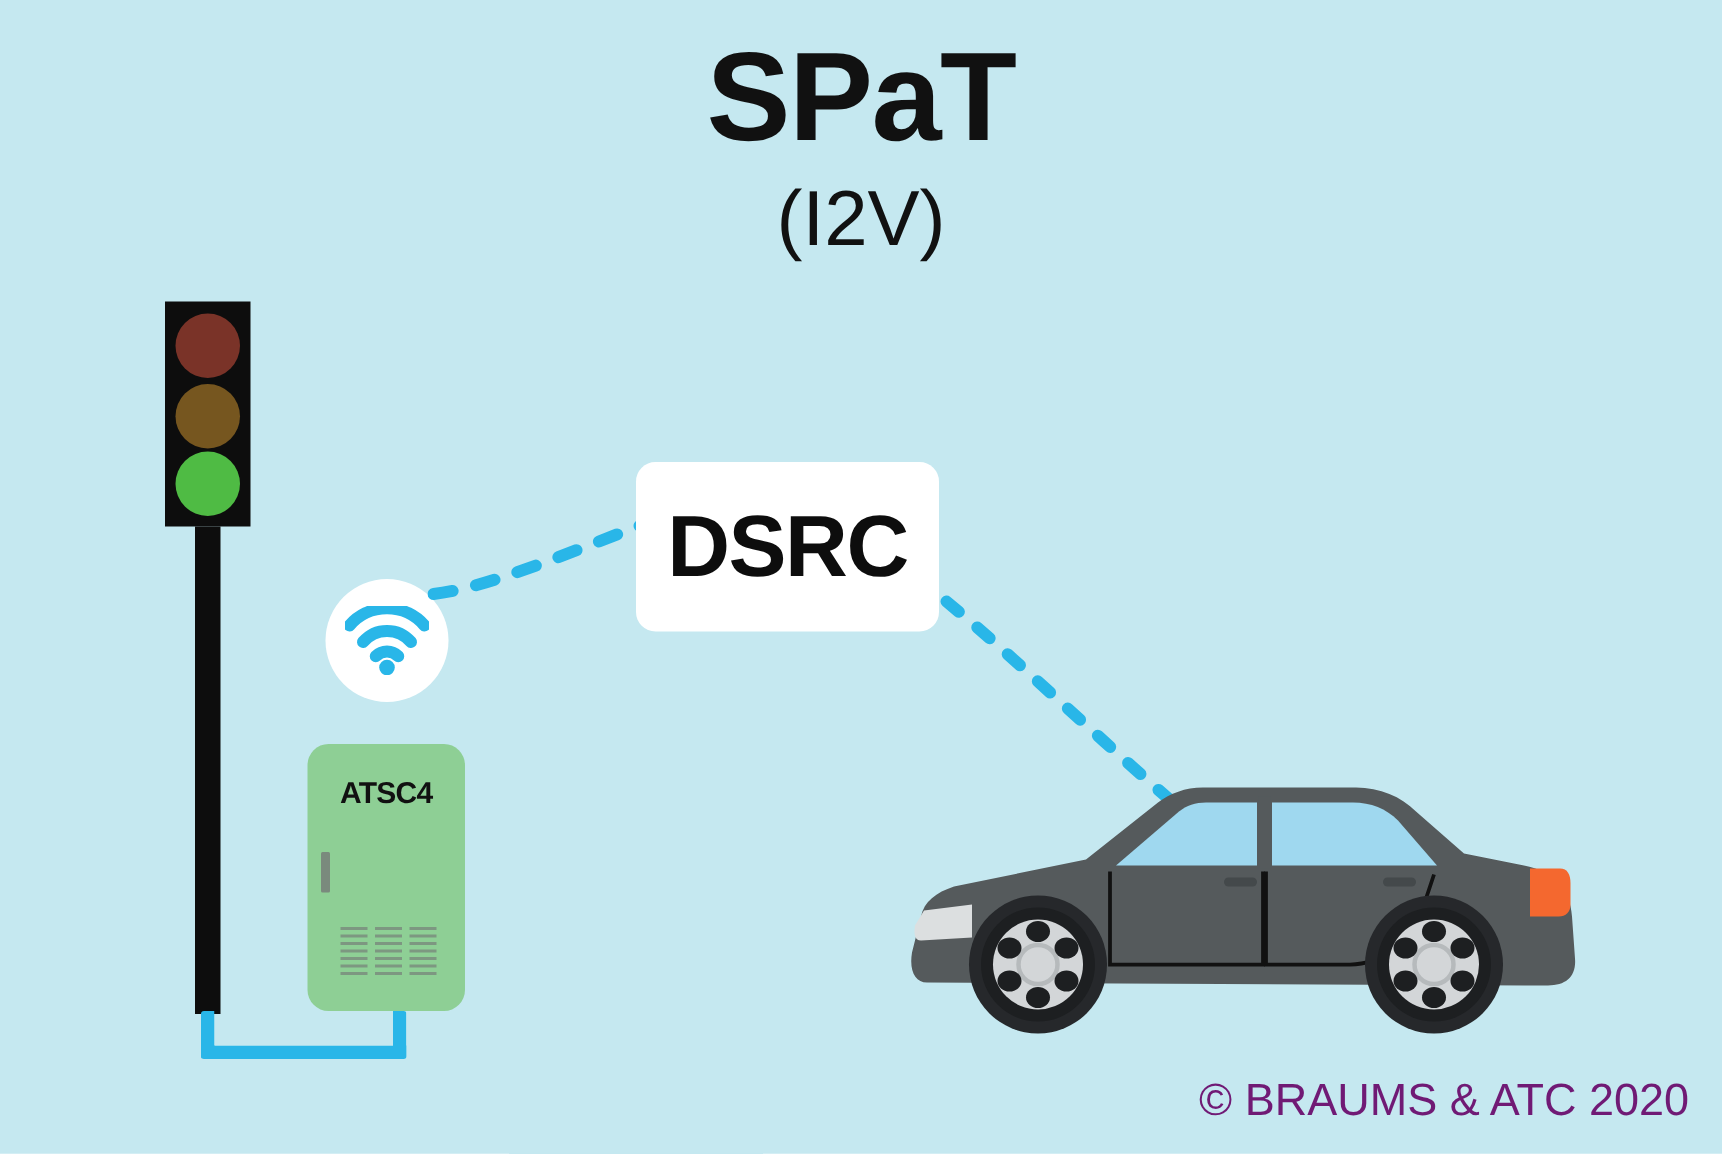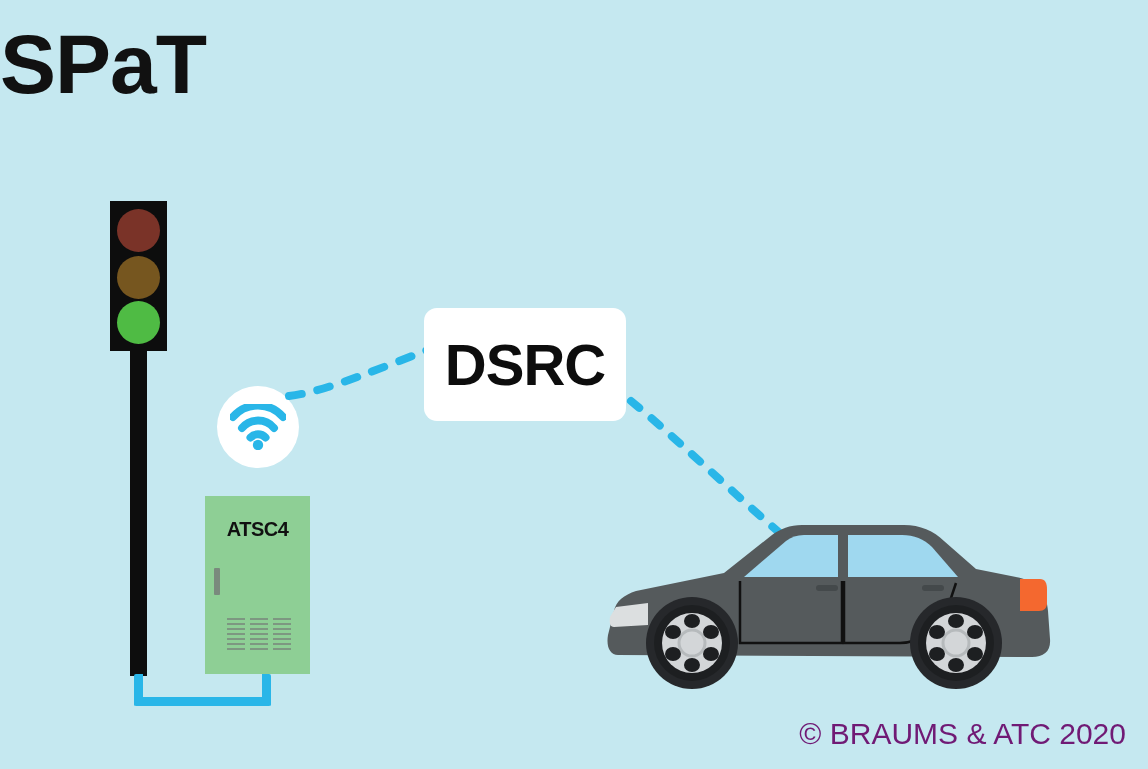--- a/index.html
+++ b/index.html
@@ -19,20 +19,21 @@
     background: #c5e8f0;
     overflow: hidden;
   }
 
   
   #title-block {
     position: absolute;
     left: 0;
     top: 22px;
     width: 1148px;
+    text-align: center;
     pointer-events: none;
   }
   #page-title {
     font-size: 84px;
     font-weight: bold;
     color: #111111;
     letter-spacing: -1px;
     line-height: 1.0;
     font-family: "Liberation Sans", sans-serif;
   }
@@ -95,20 +96,21 @@
   }
 
   
   #controller-cabinet {
     position: absolute;
     left: 205px;
     top: 496px;
     width: 105px;
     height: 178px;
     background: #8ecf95;
+    border-radius: 14px;
   }
   #cabinet-label {
     position: absolute;
     left: 0;
     top: 22px;
     width: 105px;
     text-align: center;
     font-size: 20px;
     font-weight: bold;
     color: #111111;
@@ -206,20 +208,21 @@
     letter-spacing: 0px;
   }
 </style>
 </head>
 <body>
 
 <div id="stage">
 
   <div id="title-block">
     <div id="page-title">SPaT</div>
+    <div id="page-subtitle">(I2V)</div>
   </div>
 
   <div id="traffic-signal">
     <div id="signal-housing">
       <div class="signal-lamp" id="lamp-red"></div>
       <div class="signal-lamp" id="lamp-amber"></div>
       <div class="signal-lamp" id="lamp-green"></div>
     </div>
     <div id="signal-pole"></div>
   </div>

